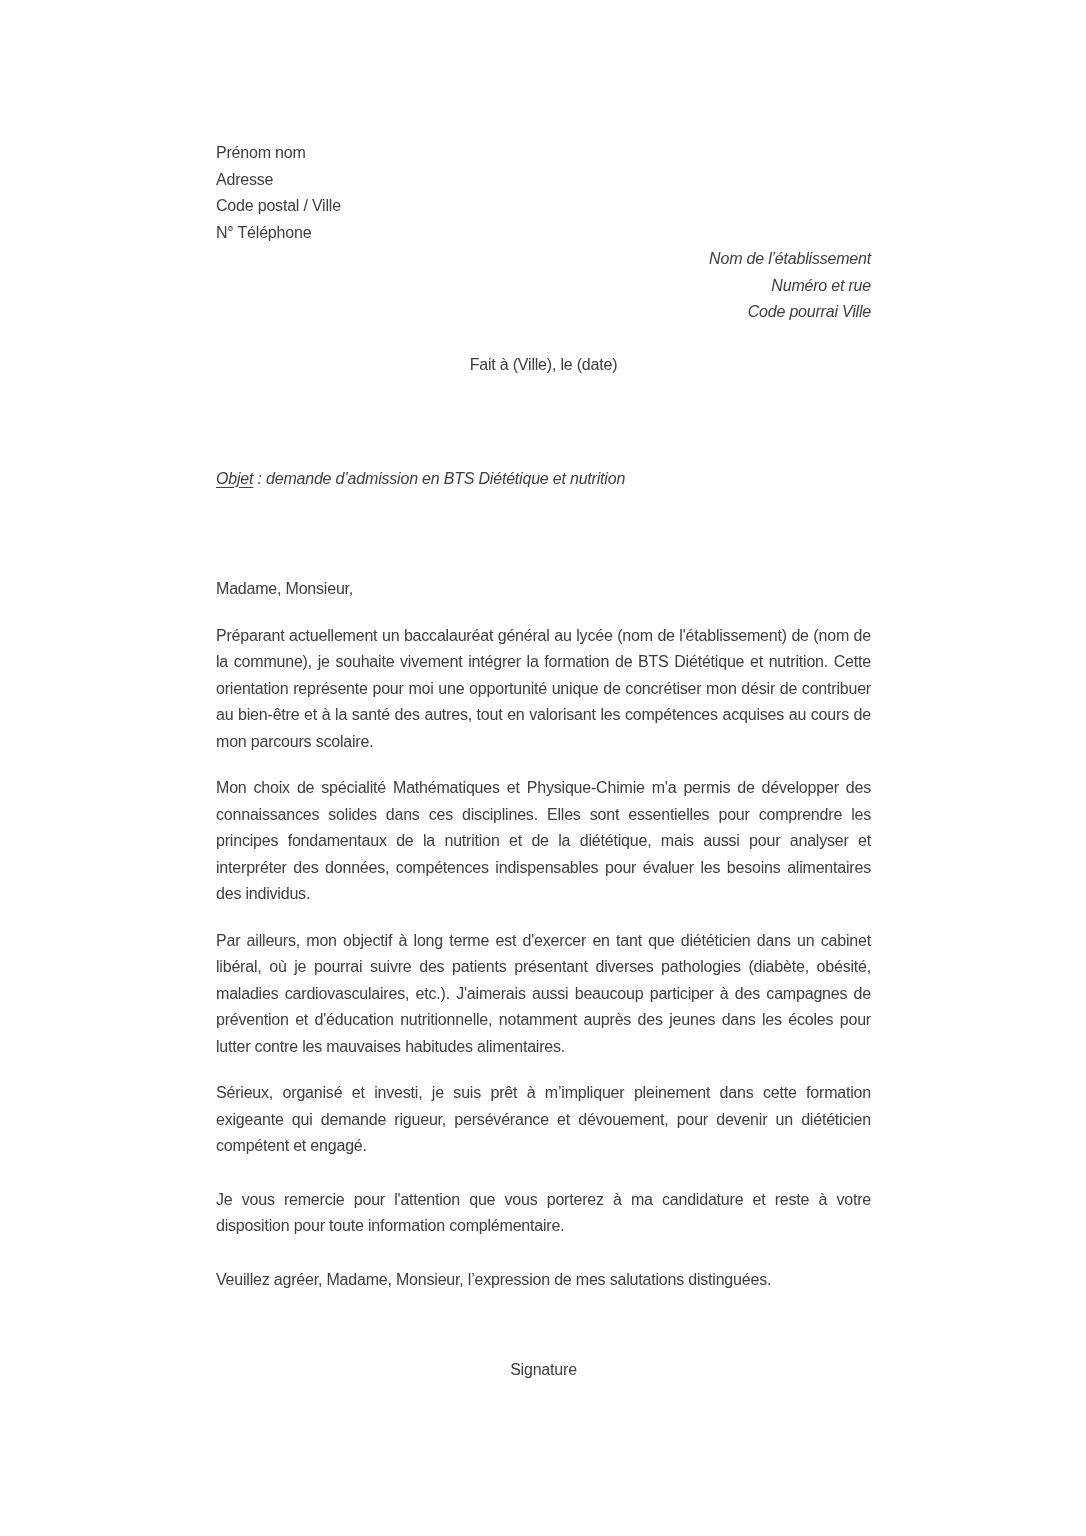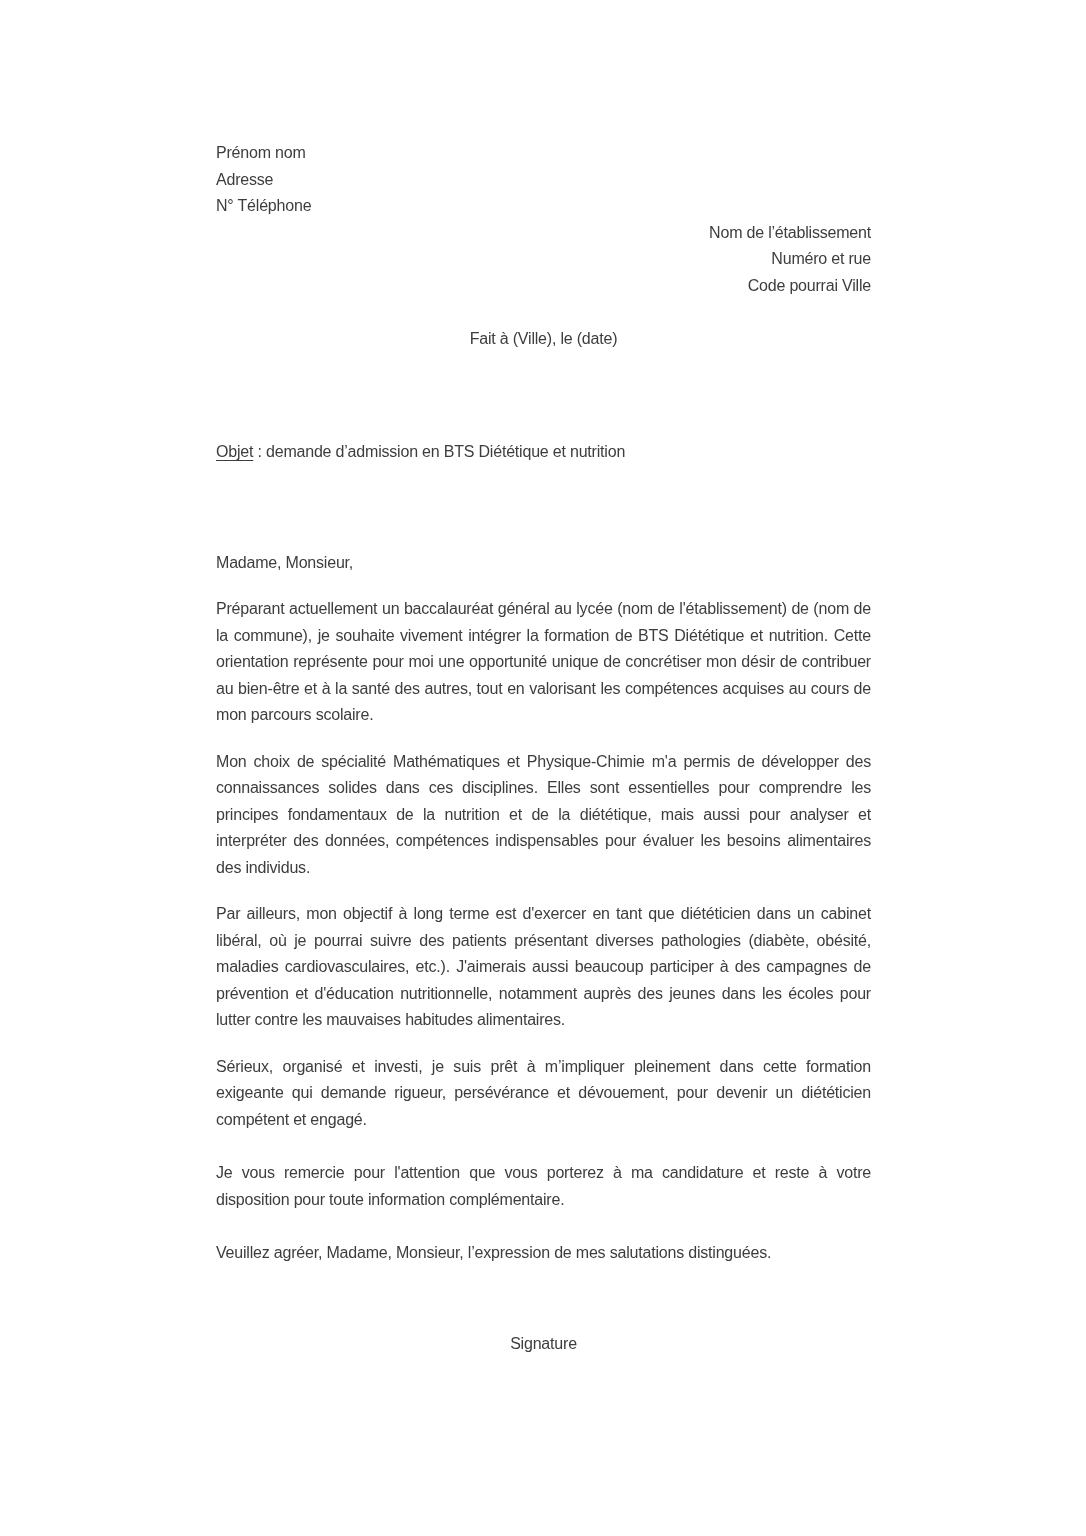--- a/index.html
+++ b/index.html
@@ -21,27 +21,29 @@
     letter-spacing: -0.2px;
     color: #3d3d3d;
     overflow: hidden;
   }
   .sender-block div,
   .recipient-block div {
     white-space: nowrap;
   }
   .recipient-block {
     text-align: right;
+    font-style: italic;
   }
   .date-line {
     text-align: center;
     margin-top: 26.5px;
   }
   .subject-line {
     margin-top: 87px;
+    font-style: italic;
   }
   .subject-label {
     text-decoration: underline;
     text-underline-offset: 3px;
   }
   .salutation {
     margin-top: 84px;
   }
   p.body-paragraph {
     margin: 20px 0 0 0;
@@ -62,20 +64,21 @@
   }
 </style>
 </head>
 <body>
 
 <div class="page">
 
   <div class="sender-block">
     <div>Prénom nom</div>
     <div>Adresse</div>
+    <div>Code postal / Ville</div>
     <div>N° Téléphone</div>
   </div>
 
   <div class="recipient-block">
     <div>Nom de l’établissement</div>
     <div>Numéro et rue</div>
     <div>Code pourrai Ville</div>
   </div>
 
   <div class="date-line">Fait à (Ville), le (date)</div>

